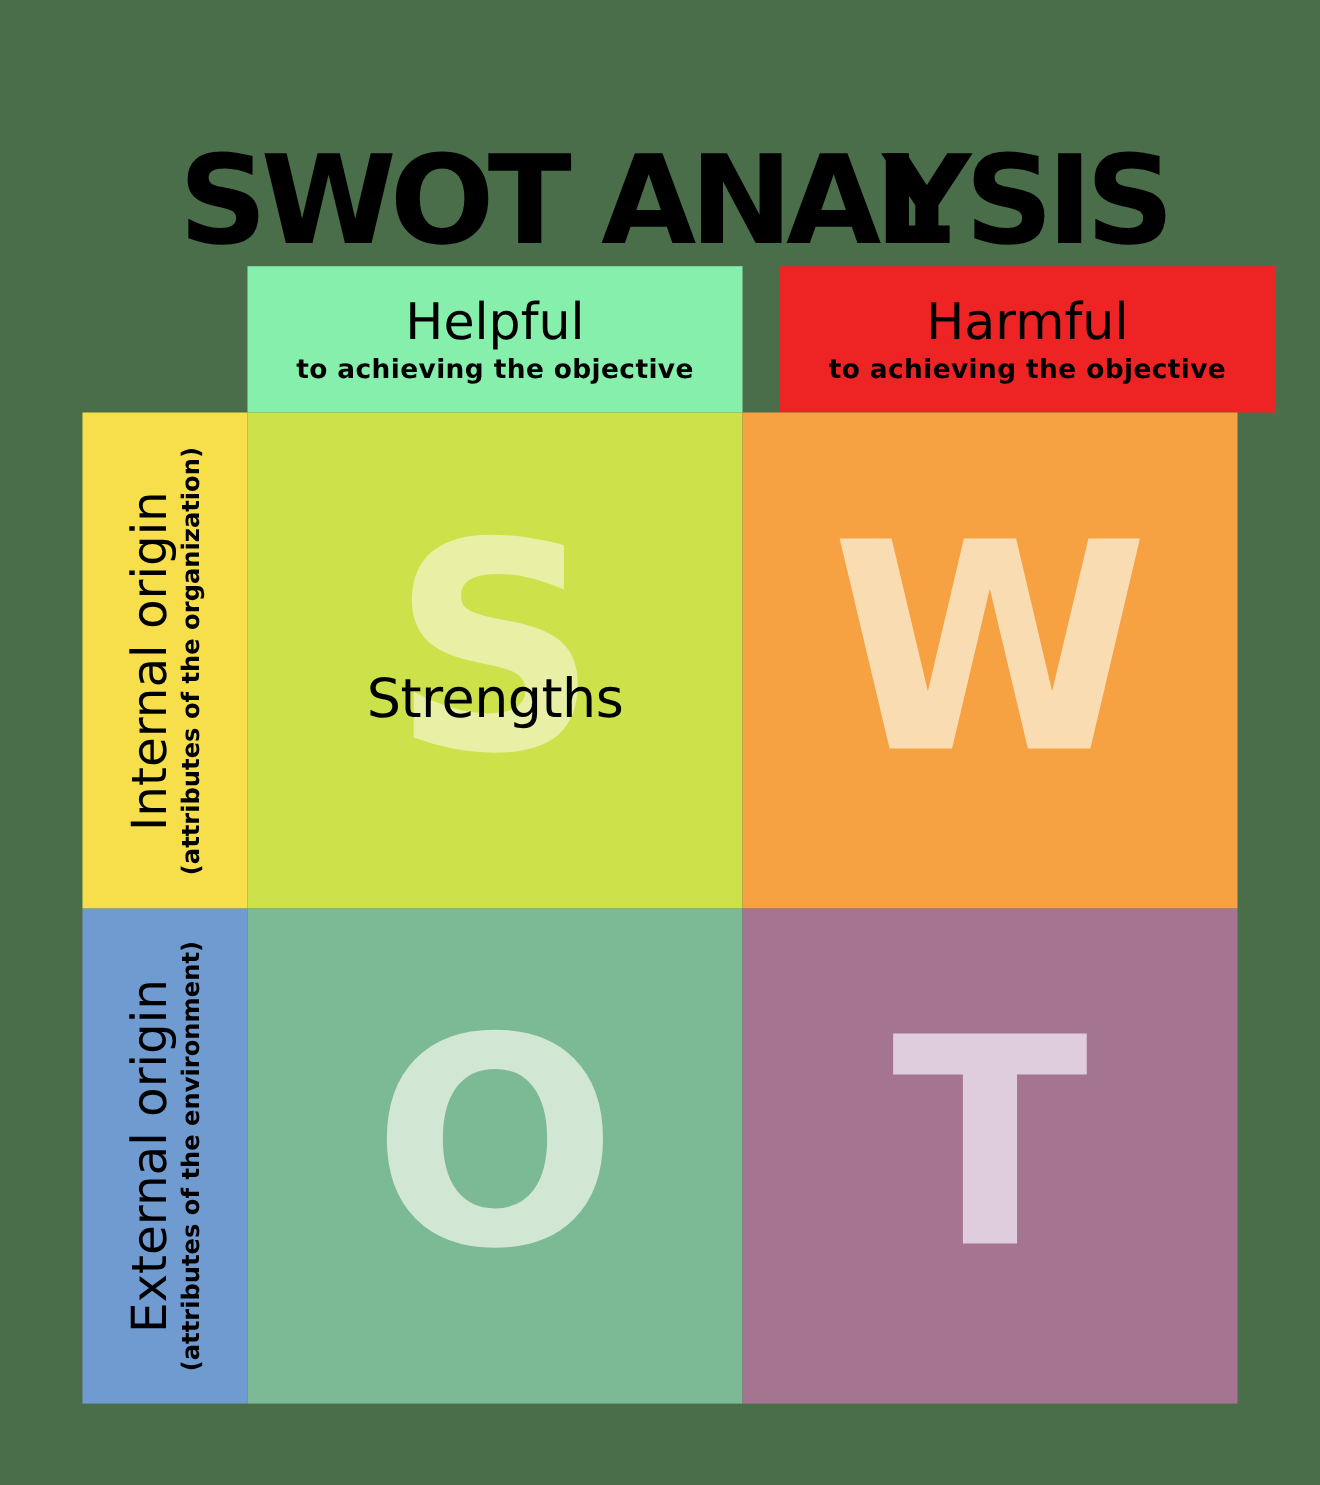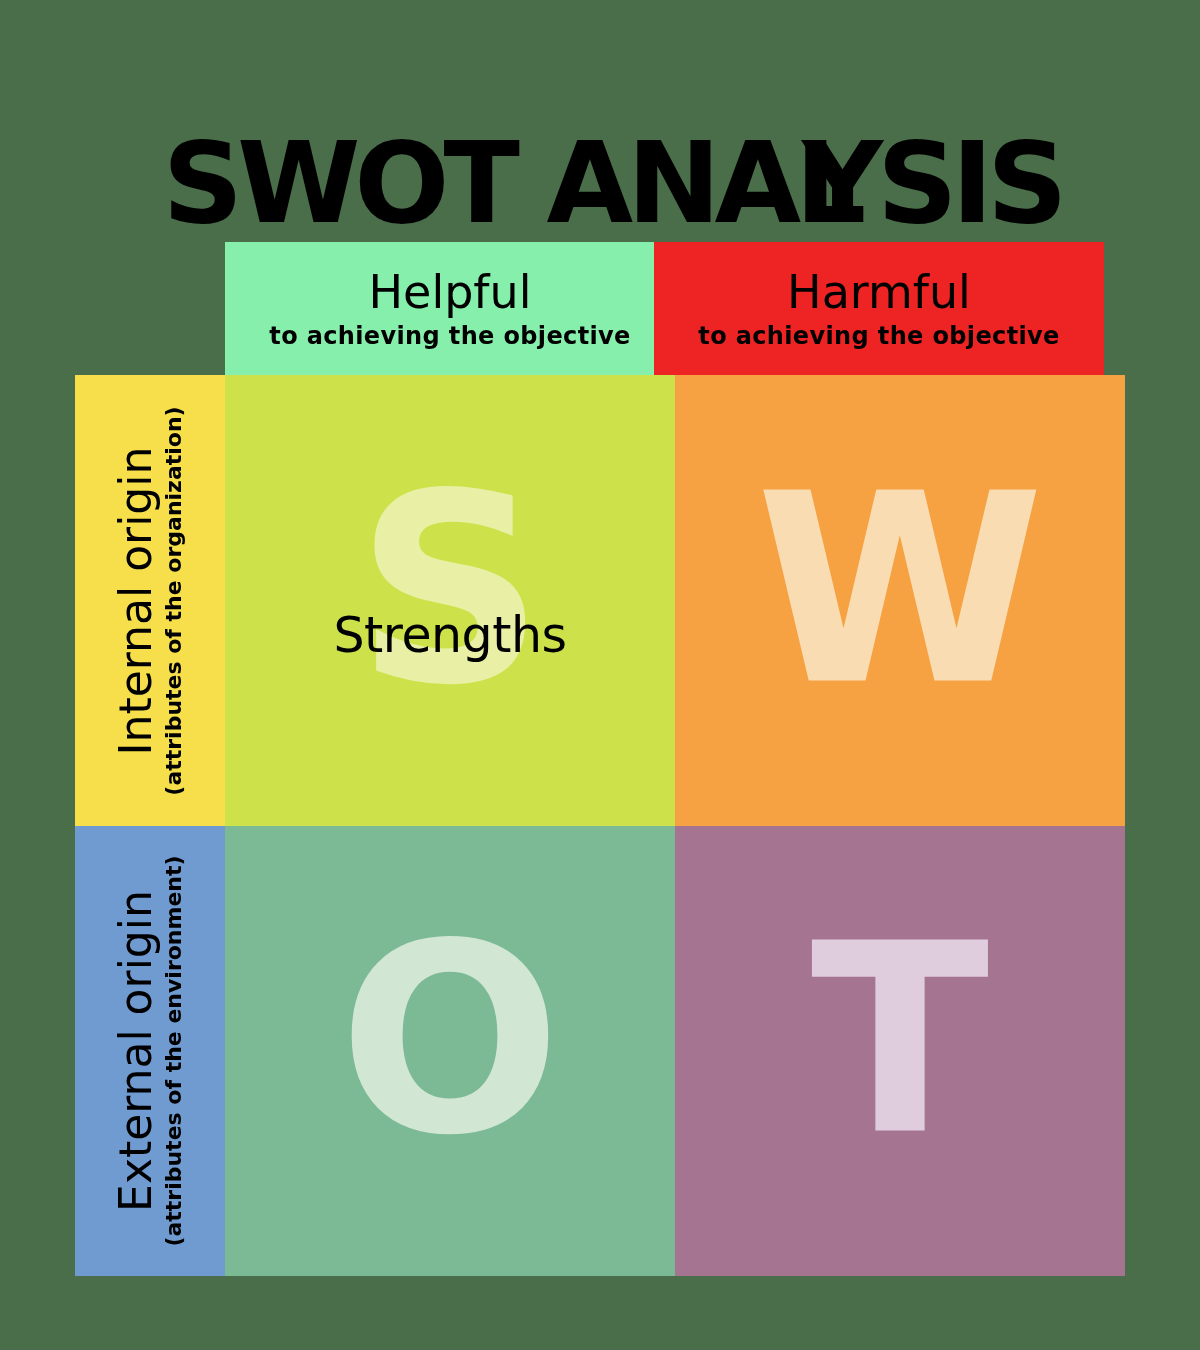--- a/index.html
+++ b/index.html
@@ -18,21 +18,21 @@
   
   .cell{position:absolute;}
   
   .col-header{
     display:flex;flex-direction:column;align-items:center;justify-content:center;
     gap:4px;text-align:center;
   }
   .col-header .hl{font-size:46px;line-height:1.1;}
   .col-header .hs{font-size:24px;font-weight:bold;letter-spacing:0.015em;}
   .helpful{left:225px;top:242px;width:450px;height:133px;background:#86efac;}
-  .harmful{left:654px;top:242px;width:450px;height:133px;background:#EE2424;}
+  .harmful{left:709px;top:242px;width:450px;height:133px;background:#EE2424;}
   
   .row-header{overflow:hidden;}
   .internal{left:75px;top:375px;width:150px;height:451px;background:#F7DF4B;}
   .external{left:75px;top:826px;width:150px;height:450px;background:#6F9BD1;}
   .side-inner{
     position:absolute;top:50%;left:50%;
     transform:translate(-50%,-50%) rotate(-90deg);
     width:440px;text-align:center;white-space:nowrap;
   }
   .side-inner .sl{font-size:44px;line-height:1.08;}

